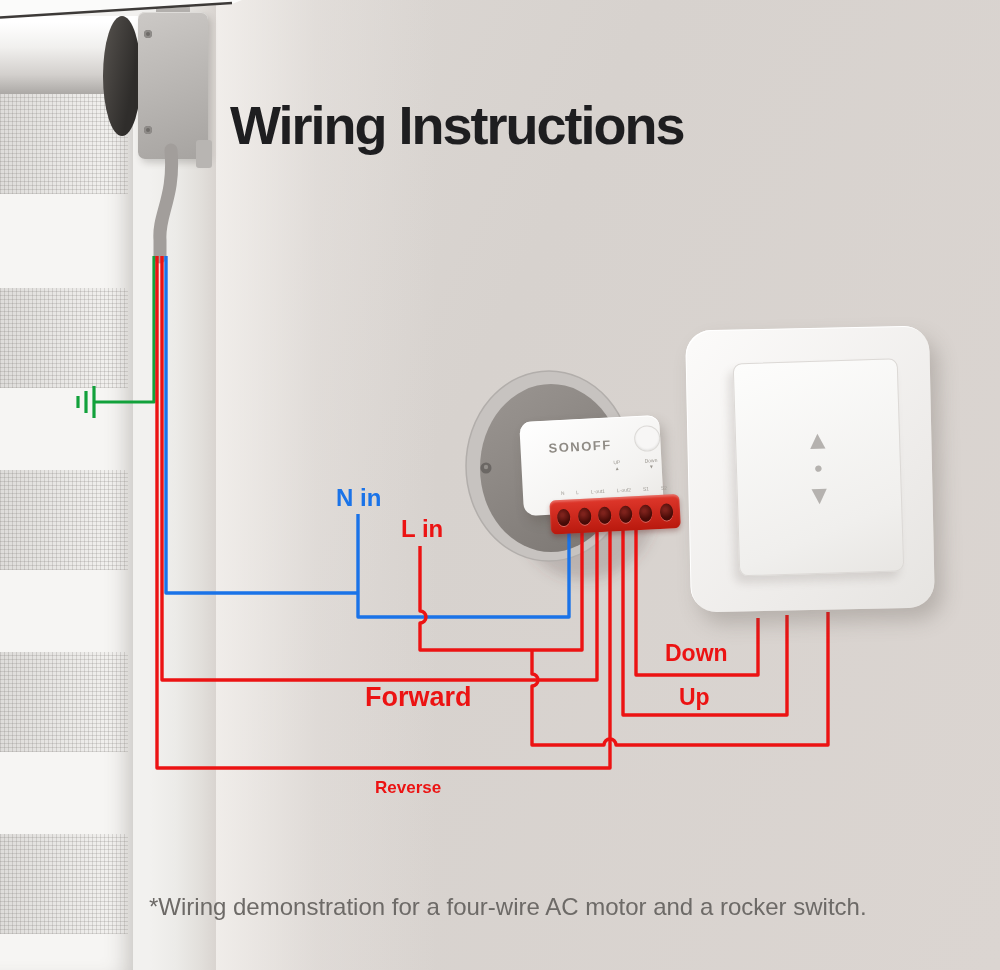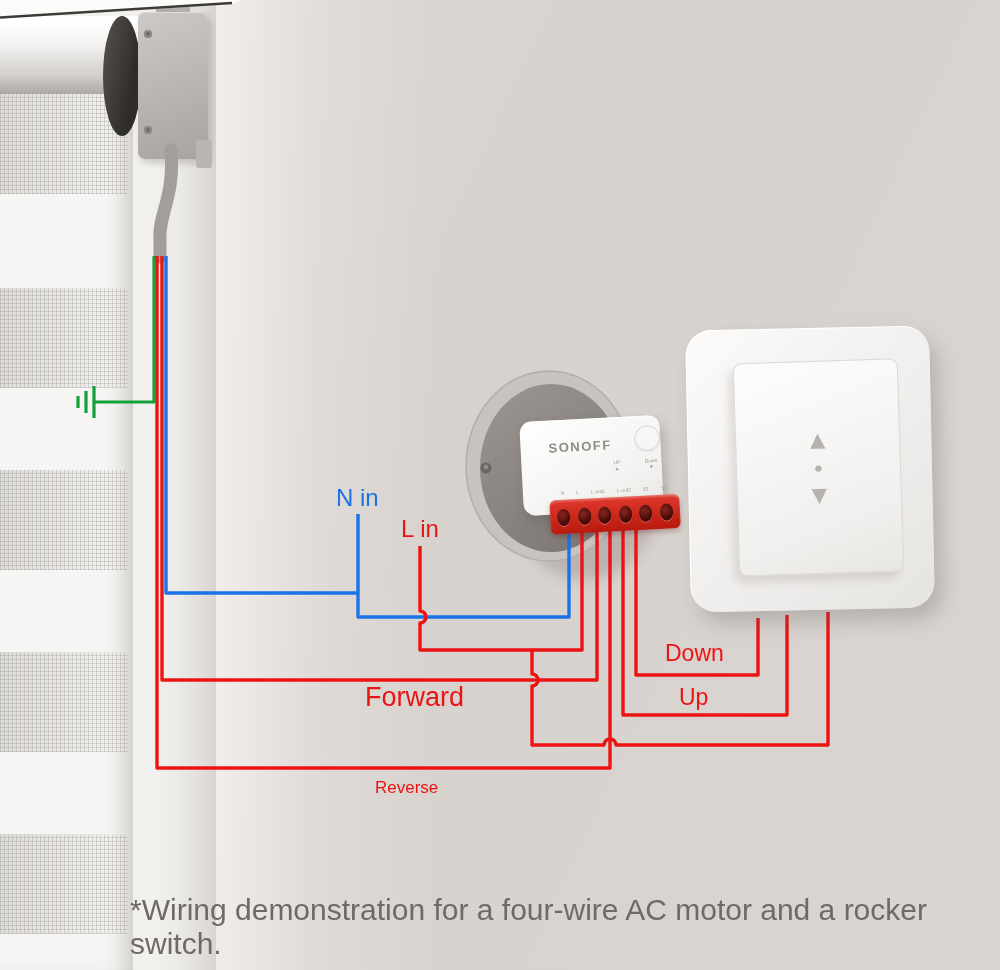--- a/index.html
+++ b/index.html
@@ -57,23 +57,23 @@
     box-shadow:8px 12px 20px rgba(95,85,78,.28),inset 1px 1px 0 #fff;}
   .rocker{left:48px;top:33px;width:163px;height:211px;border-radius:9px;
     background:linear-gradient(160deg,#fdfdfc,#f0efed 75%,#e8e6e3);
     border:1px solid #dcd9d6;transform:rotate(-0.6deg);
     box-shadow:-5px 7px 9px rgba(110,100,92,.18);
     display:flex;flex-direction:column;align-items:center;justify-content:center;gap:9px;}
   .glyph-tri{color:#b5b2af;font-size:26px;line-height:24px;}
   .glyph-dot{color:#b5b2af;font-size:15px;line-height:13px;}
   
   .title{left:230px;top:94px;font-size:54px;font-weight:800;letter-spacing:-2px;color:#1e1e20;}
-  .wlabel{font-weight:400;font-size:24px;}
+  .wlabel{font-weight:700;font-size:24px;}
   .blue{color:#1a73e8;} .red{color:#ec1313;text-align:center;}
-  .footnote{left:130px;top:893px;font-size:30px;color:#6d6a67;}
+  .footnote{left:149px;top:893px;font-size:24px;color:#6d6a67;}
   svg{position:absolute;left:0;top:0;}
 </style>
 </head>
 <body>
 
 <div class="scene">
 
   <div class="abs corner-light"></div>
   <div class="abs window"></div>
 
@@ -173,20 +173,21 @@
   </div>
 
   <div class="abs plate">
     <div class="abs rocker">
       <span class="glyph-tri">▲</span>
       <span class="glyph-dot">●</span>
       <span class="glyph-tri">▼</span>
     </div>
   </div>
 
+  <div class="abs title">Wiring Instructions</div>
   <div class="abs wlabel blue" style="left:336px;top:484px">N in</div>
   <div class="abs wlabel red" style="left:401px;top:515px">L in</div>
   <div class="abs wlabel red" style="left:665px;top:640px;font-size:23px">Down</div>
   <div class="abs wlabel red" style="left:679px;top:684px;font-size:23px">Up</div>
   <div class="abs wlabel red" style="left:365px;top:682px;font-size:27px">Forward</div>
   <div class="abs wlabel red" style="left:375px;top:778px;font-size:17px">Reverse</div>
   <div class="abs footnote">*Wiring demonstration for a four-wire AC motor and a rocker switch.</div>
 
 </div>
 

